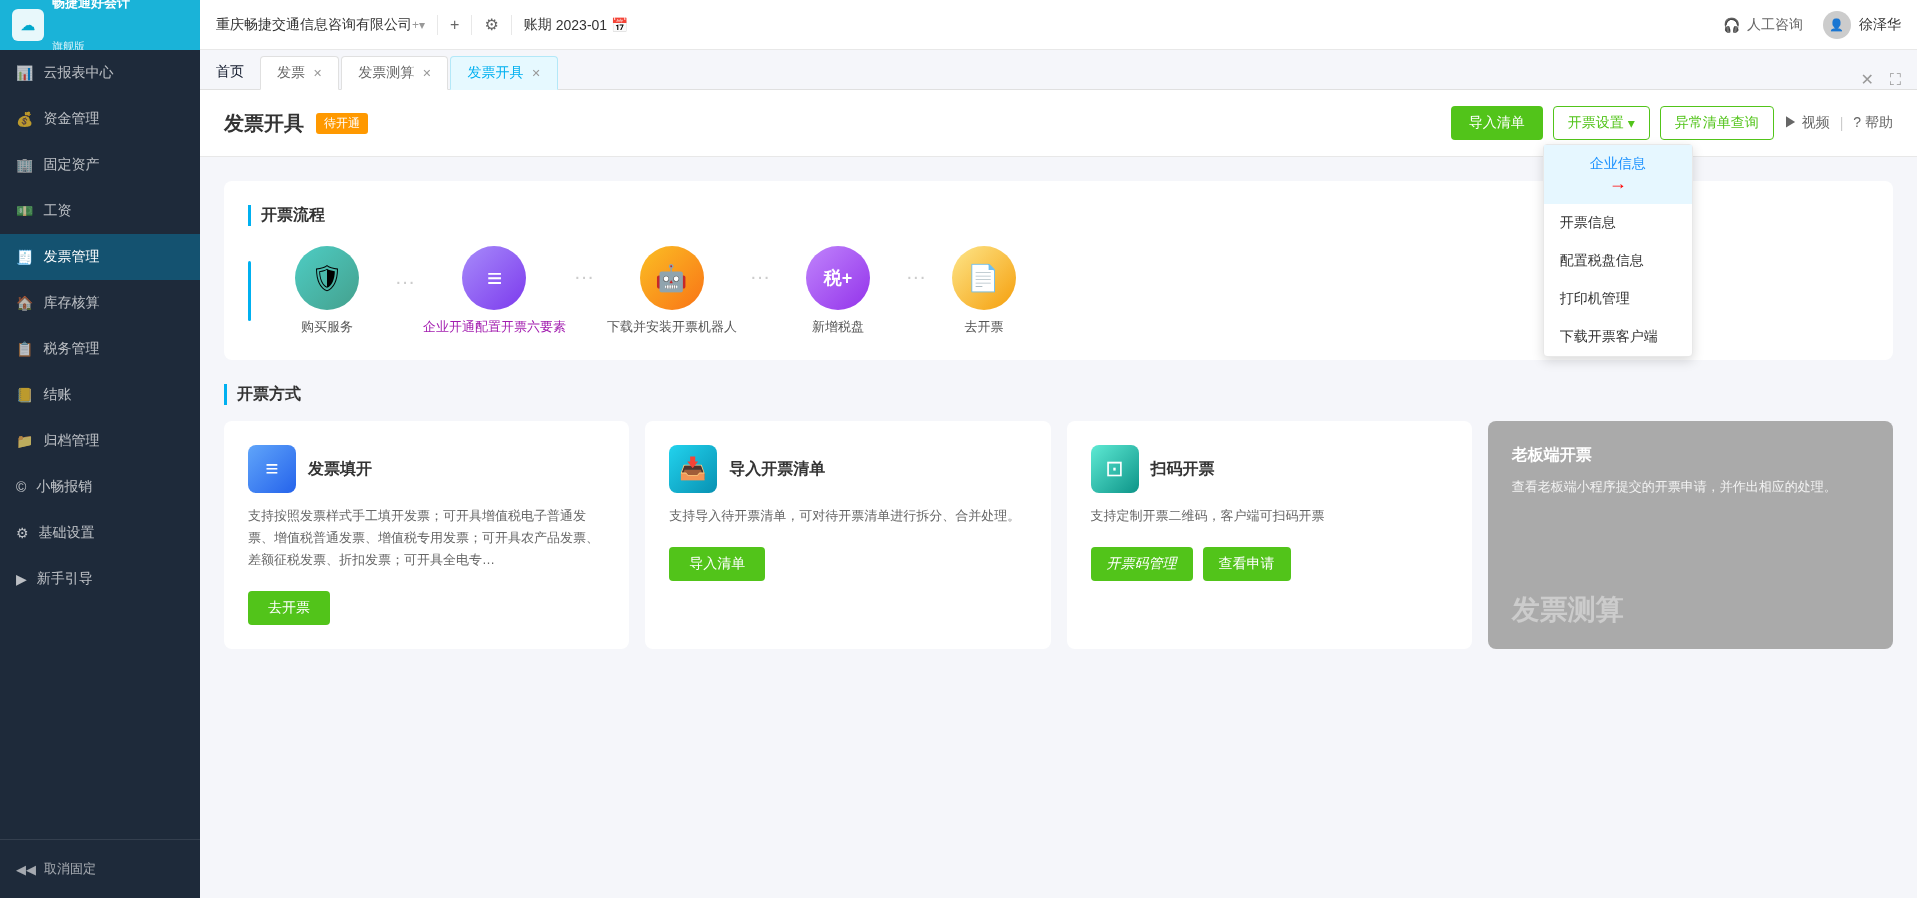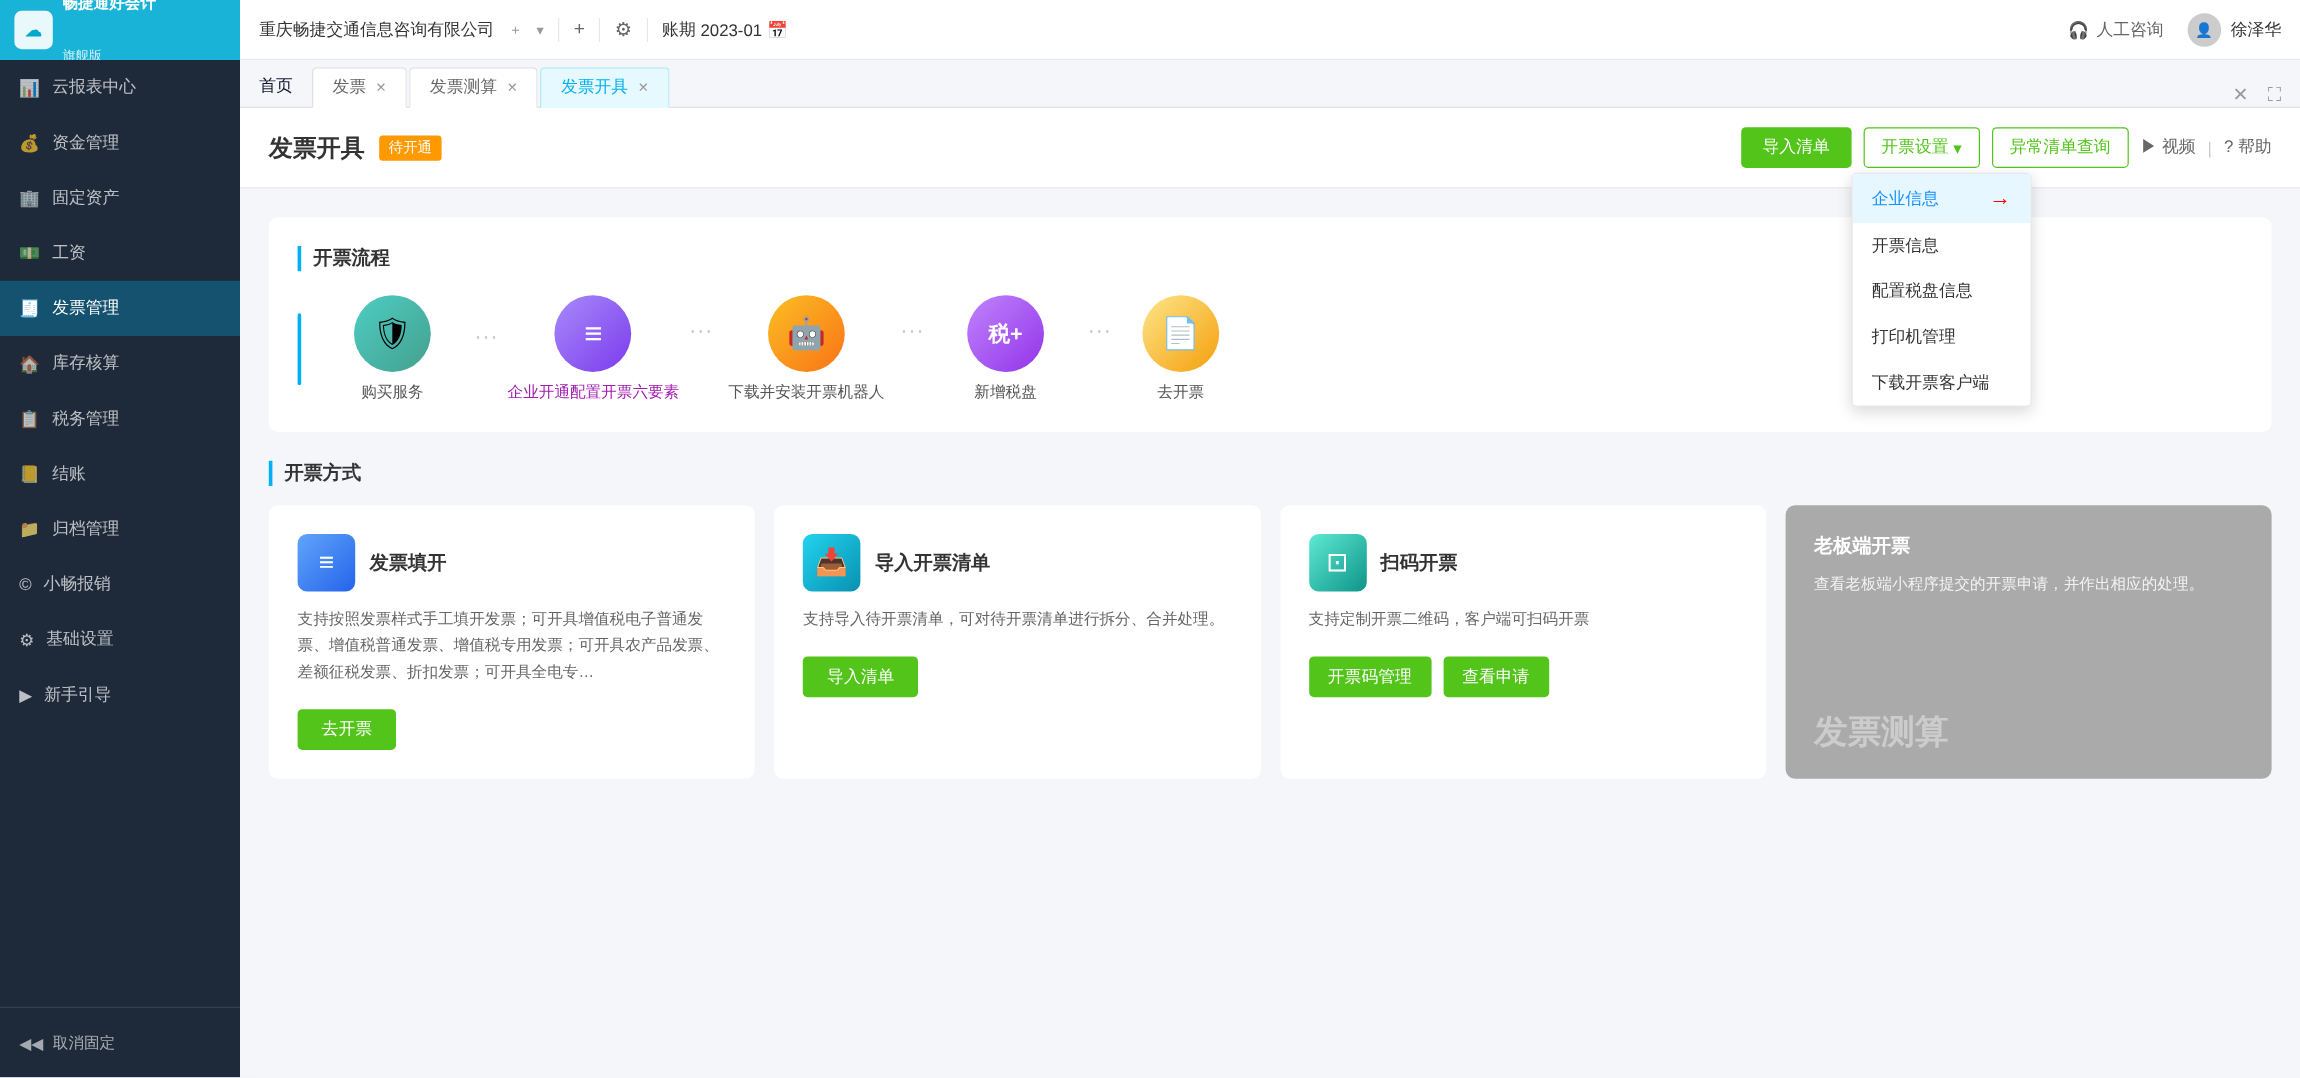--- a/index.html
+++ b/index.html
@@ -11,21 +11,21 @@
 <div style="height:50px; background:#fff; display:flex; align-items:center; padding:0 16px; border-bottom:1px solid #e8e8e8; flex-shrink:0; width:100%;">
 
   <div style="width:200px; height:50px; background:#1ab3d8; display:flex; align-items:center; padding:0 12px; gap:8px; flex-shrink:0; margin-left:-16px;">
     <div style="width:32px;height:32px;background:rgba(255,255,255,0.9);border-radius:6px;display:flex;align-items:center;justify-content:center;color:#00a8cc;font-size:14px;font-weight:bold;">☁</div>
     <div>
       <div style="color:#fff;font-size:13px;font-weight:bold;line-height:1.3;">畅捷通好会计</div>
       <div style="color:rgba(255,255,255,0.8);font-size:11px;margin-top:28px;">旗舰版</div>
     </div>
   </div>
 
-  <div style="display:flex;align-items:center;gap:14px;cursor:pointer;margin-left:16px;">
+  <div style="display:flex;align-items:center;gap:0;cursor:pointer;margin-left:16px;">
     <span style="font-size:14px;color:#333;">重庆畅捷交通信息咨询有限公司</span>
     <span style="color:#999;font-size:12px;">+</span>
     <span style="color:#999;font-size:12px;">▾</span>
   </div>
 
   <div style="width:1px;height:20px;background:#e8e8e8;margin:0 12px;"></div>
   <span style="font-size:16px;color:#666;cursor:pointer;">+</span>
   <div style="width:1px;height:20px;background:#e8e8e8;margin:0 12px;"></div>
   <span style="font-size:16px;color:#666;cursor:pointer;">⚙</span>
 
@@ -143,21 +143,21 @@
           <button style="background:#fff;color:#52c41a;border:1px solid #52c41a;padding:7px 14px;border-radius:4px;cursor:pointer;font-size:14px;display:flex;align-items:center;gap:4px;">
             <span>开票设置</span>
             <span>▾</span>
           </button>
           <button style="background:#fff;color:#52c41a;border:1px solid #52c41a;padding:7px 14px;border-radius:4px;cursor:pointer;font-size:14px;">异常清单查询</button>
           <button style="background:none;border:none;color:#666;cursor:pointer;font-size:14px;">▶ 视频</button>
           <span style="color:#ccc;">|</span>
           <button style="background:none;border:none;color:#666;cursor:pointer;font-size:14px;">? 帮助</button>
 
           <div style="position:absolute;top:38px;left:92px;background:#fff;border:1px solid #e8e8e8;border-radius:4px;box-shadow:0 4px 12px rgba(0,0,0,0.15);z-index:100;min-width:150px;">
-            <div style="padding:10px 16px;cursor:pointer;font-size:14px;color:#1890ff;background:#e6f7ff;display:flex;align-items:center;justify-content:space-between;">
+            <div style="padding:10px 16px;cursor:pointer;font-size:14px;color:#1890ff;background:#e6f7ff;display:flex;align-items:center;justify-content:space-between;flex-direction:column;">
               <span>企业信息</span>
               <span style="color:red;font-size:18px;font-weight:bold;">→</span>
             </div>
             <div style="padding:10px 16px;cursor:pointer;font-size:14px;color:#333;">
               <span>开票信息</span>
             </div>
             <div style="padding:10px 16px;cursor:pointer;font-size:14px;color:#333;">
               <span>配置税盘信息</span>
             </div>
             <div style="padding:10px 16px;cursor:pointer;font-size:14px;color:#333;">
@@ -244,21 +244,21 @@
               <button style="background:#52c41a;color:#fff;border:none;padding:8px 20px;border-radius:4px;cursor:pointer;font-size:14px;">导入清单</button>
             </div>
 
             <div style="background:#fff;border-radius:8px;padding:24px;flex:1;">
               <div style="display:flex;align-items:center;gap:12px;margin-bottom:12px;">
                 <div style="width:48px;height:48px;border-radius:8px;background:linear-gradient(135deg,#5eead4,#0d9488);display:flex;align-items:center;justify-content:center;font-size:22px;color:#fff;">⊡</div>
                 <span style="font-size:16px;font-weight:600;color:#333;">扫码开票</span>
               </div>
               <p style="font-size:13px;color:#666;line-height:1.7;margin-bottom:20px;">支持定制开票二维码，客户端可扫码开票</p>
               <div style="display:flex;gap:10px;">
-                <button style="background:#52c41a;color:#fff;border:none;padding:8px 16px;border-radius:4px;cursor:pointer;font-size:14px;">开票码管理</button>
+                <button style="background:#52c41a;color:#fff;border:none;padding:8px 16px;border-radius:4px;cursor:pointer;font-size:14px;font-style:italic;">开票码管理</button>
                 <button style="background:#52c41a;color:#fff;border:none;padding:8px 16px;border-radius:4px;cursor:pointer;font-size:14px;">查看申请</button>
               </div>
             </div>
 
             <div style="background:#aaaaaa;border-radius:8px;padding:24px;flex:1;position:relative;overflow:hidden;">
               <div style="font-size:16px;font-weight:600;color:#fff;margin-bottom:10px;">老板端开票</div>
               <p style="font-size:13px;color:rgba(255,255,255,0.85);line-height:1.7;">查看老板端小程序提交的开票申请，并作出相应的处理。</p>
               <div style="position:absolute;bottom:20px;left:24px;font-size:28px;color:rgba(255,255,255,0.4);font-weight:bold;">发票测算</div>
             </div>
 

